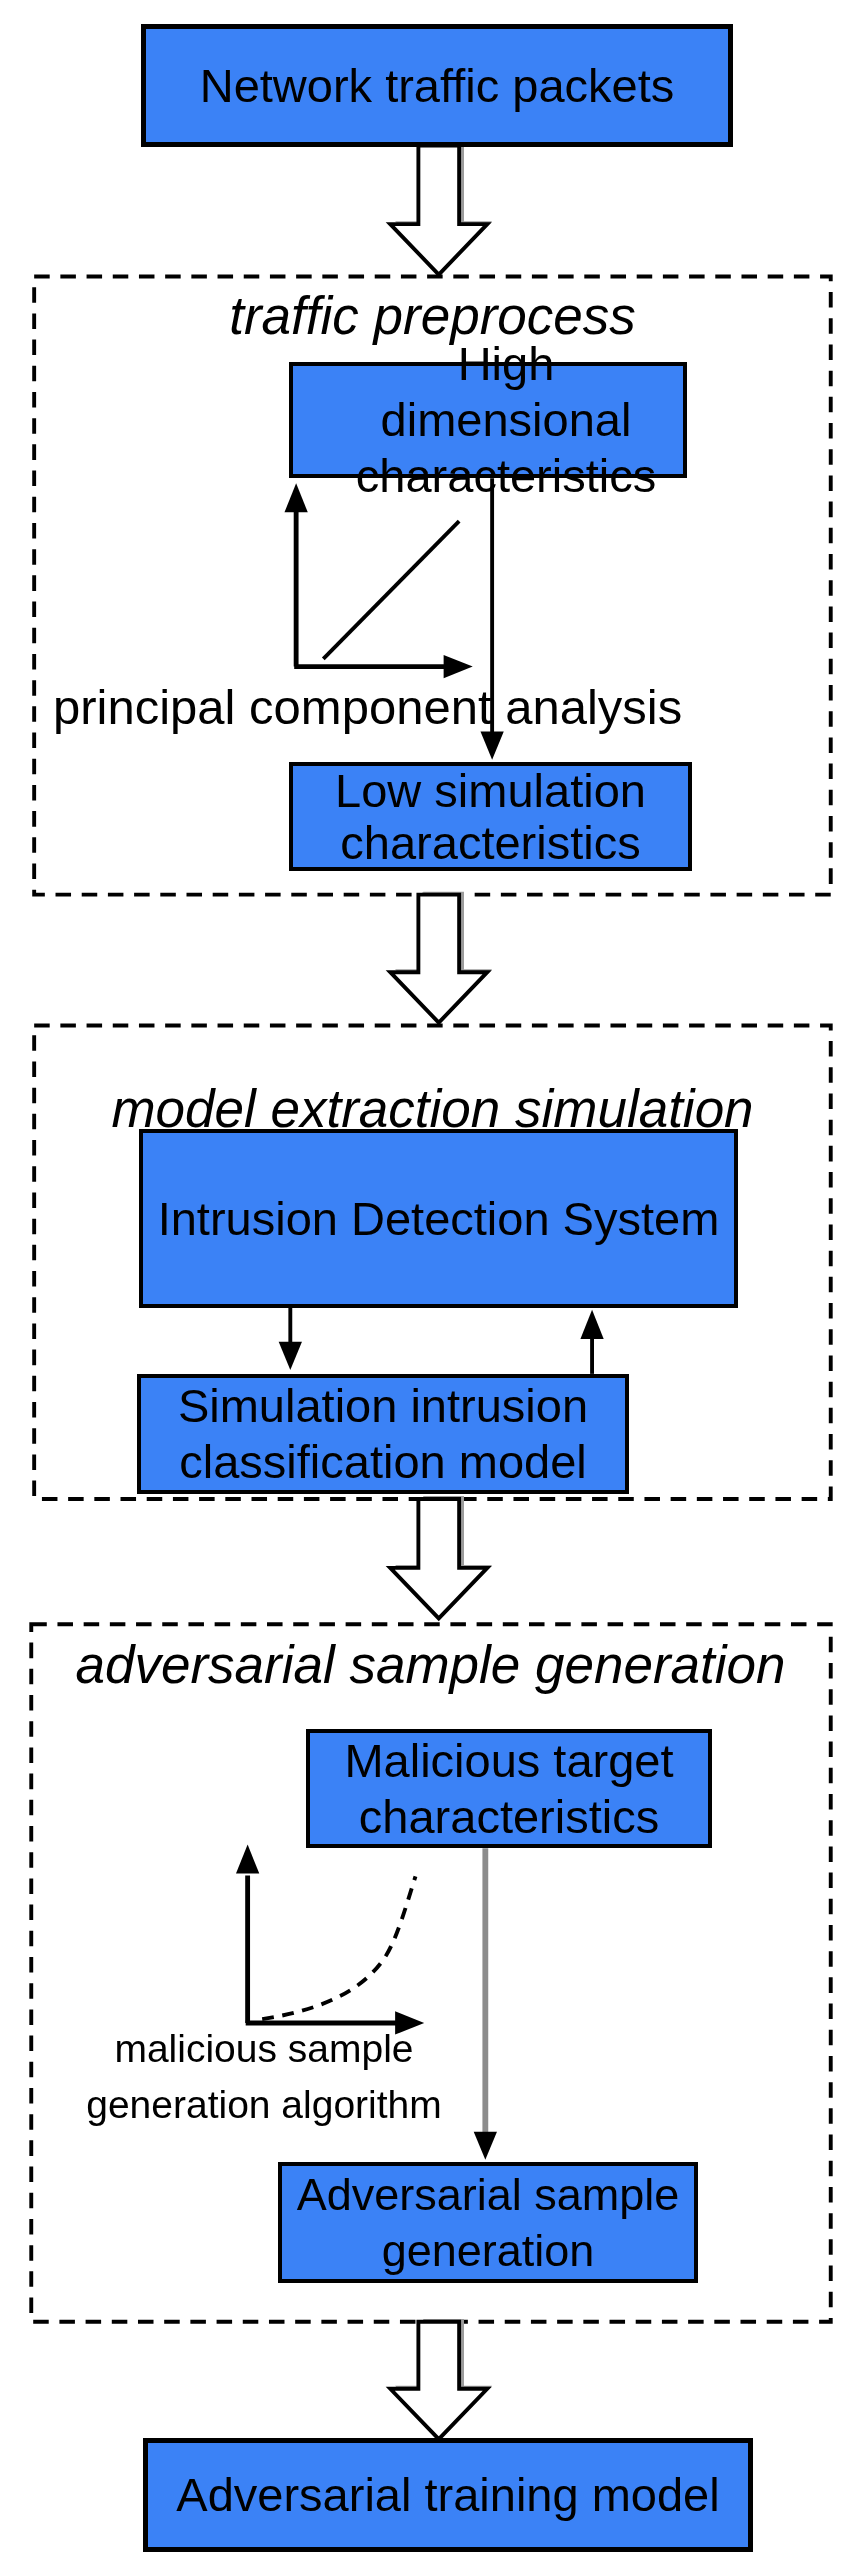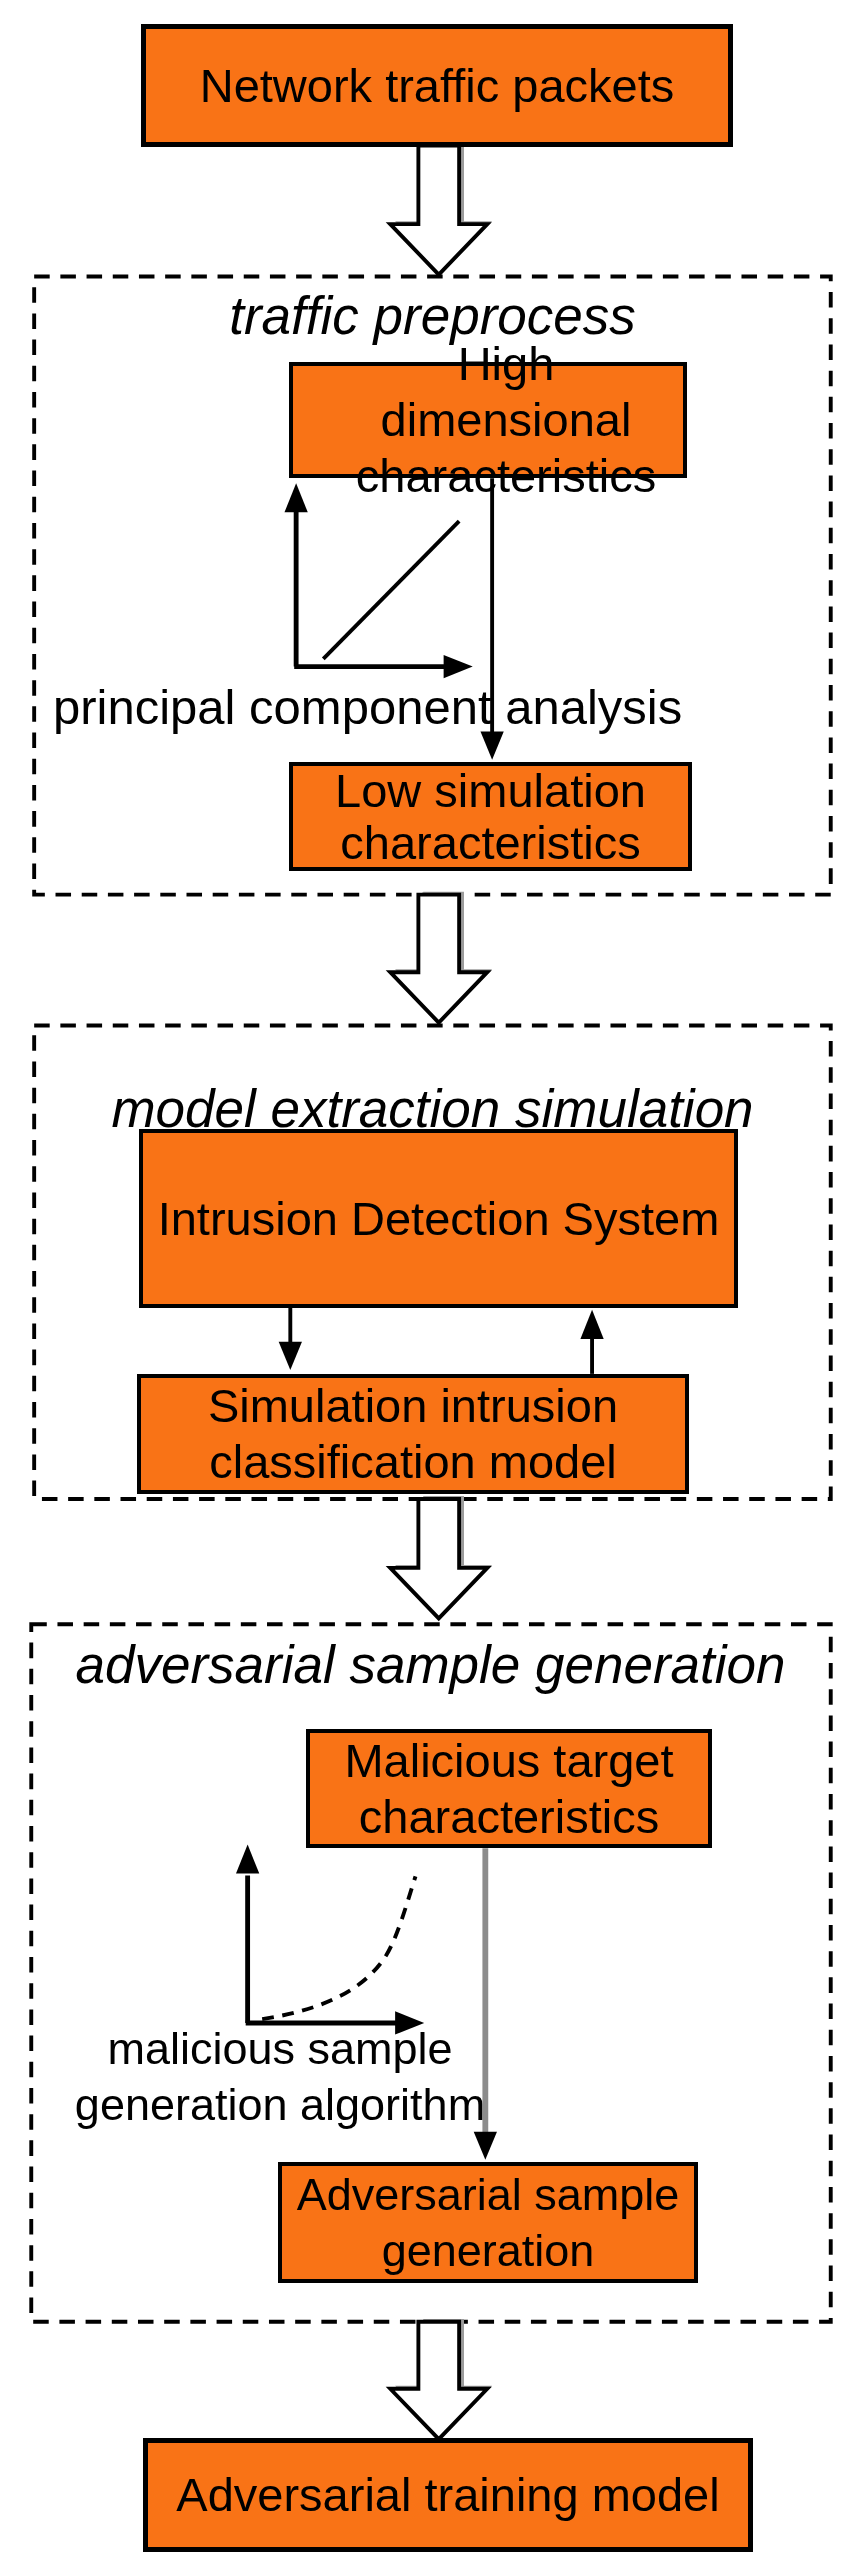--- a/index.html
+++ b/index.html
@@ -8,21 +8,21 @@
     width:862px;height:2576px;
     background:#ffffff;
     font-family:"Liberation Sans","DejaVu Sans",sans-serif;
     color:#000;
     overflow:hidden;
   }
   #wires{position:absolute;left:0;top:0;width:862px;height:2576px;pointer-events:none;}
   .node{
     position:absolute;
     box-sizing:border-box;
-    background:#f97316;
+    background:#3b82f6;
     border:4.9px solid #000;
     display:flex;align-items:center;justify-content:center;
     text-align:center;
     font-size:47px;line-height:56px;
     letter-spacing:0;
   }
   .node.bold-border{border-width:5.8px;}
   .section-title{
     position:absolute;
     text-align:center;
@@ -115,31 +115,31 @@
   <div class="node" style="left:289px;top:762px;width:403px;height:109px;line-height:52px;">
     <span>Low simulation characteristics</span>
   </div>
 
   <div class="section-title" style="left:34px;width:797px;top:1080px;">model extraction simulation</div>
 
   <div class="node" style="left:139px;top:1129px;width:599px;height:179px;">
     <span>Intrusion Detection System</span>
   </div>
 
-  <div class="node" style="left:137px;top:1374px;width:552px;height:120px;">
+  <div class="node" style="left:137px;top:1374px;width:492px;height:120px;">
     <span>Simulation intrusion classification model</span>
   </div>
 
   <div class="section-title" style="left:31px;width:799px;top:1636px;">adversarial sample generation</div>
 
   <div class="node" style="left:306px;top:1729px;width:406px;height:119px;">
     <span>Malicious target characteristics</span>
   </div>
 
-  <div class="annotation" style="left:52px;top:2021px;width:456px;font-size:45px;">malicious sample generation algorithm</div>
+  <div class="annotation" style="left:36px;top:2021px;width:456px;font-size:39px;">malicious sample generation algorithm</div>
 
   <div class="node" style="left:278px;top:2162px;width:420px;height:121px;font-size:45px;">
     <span>Adversarial sample generation</span>
   </div>
 
   <div class="node bold-border" style="left:143px;top:2438px;width:610px;height:114px;">
     <span>Adversarial training model</span>
   </div>
 
 </div>

